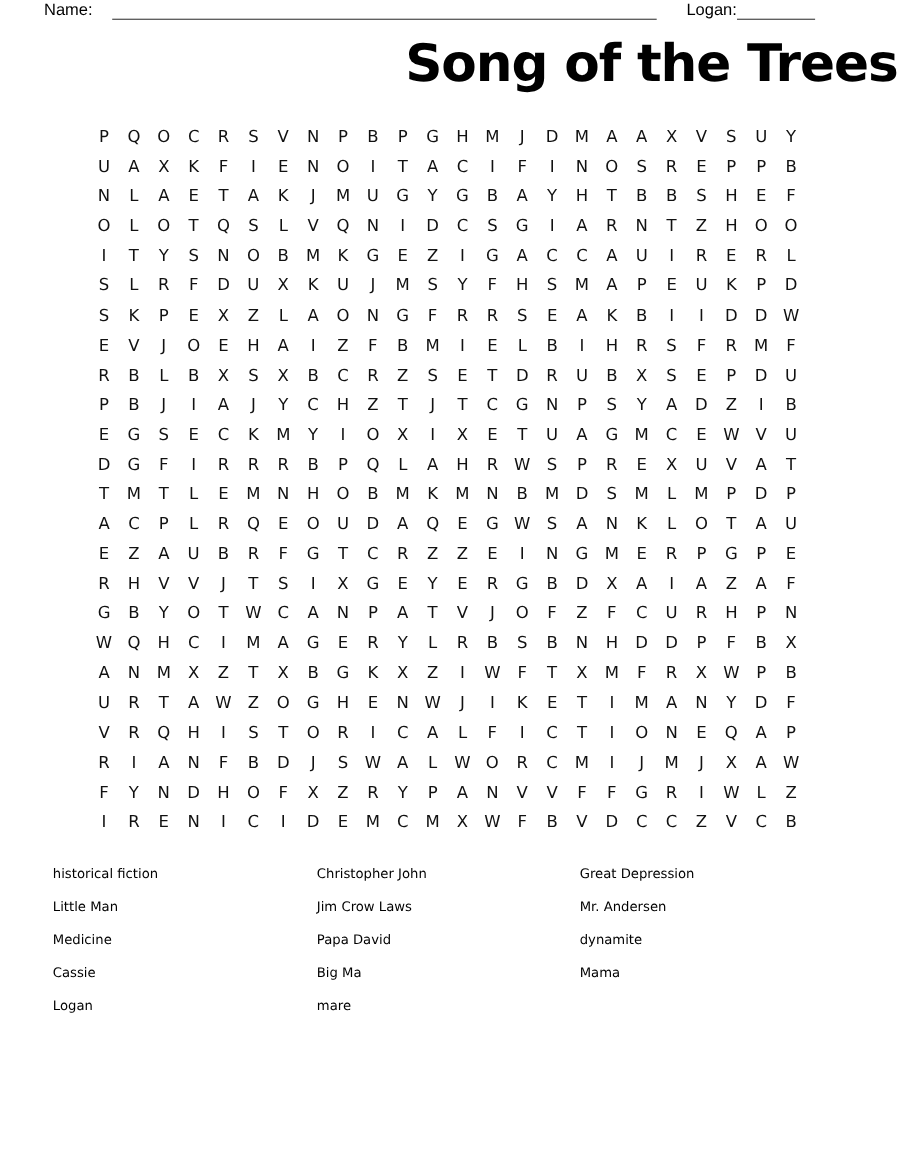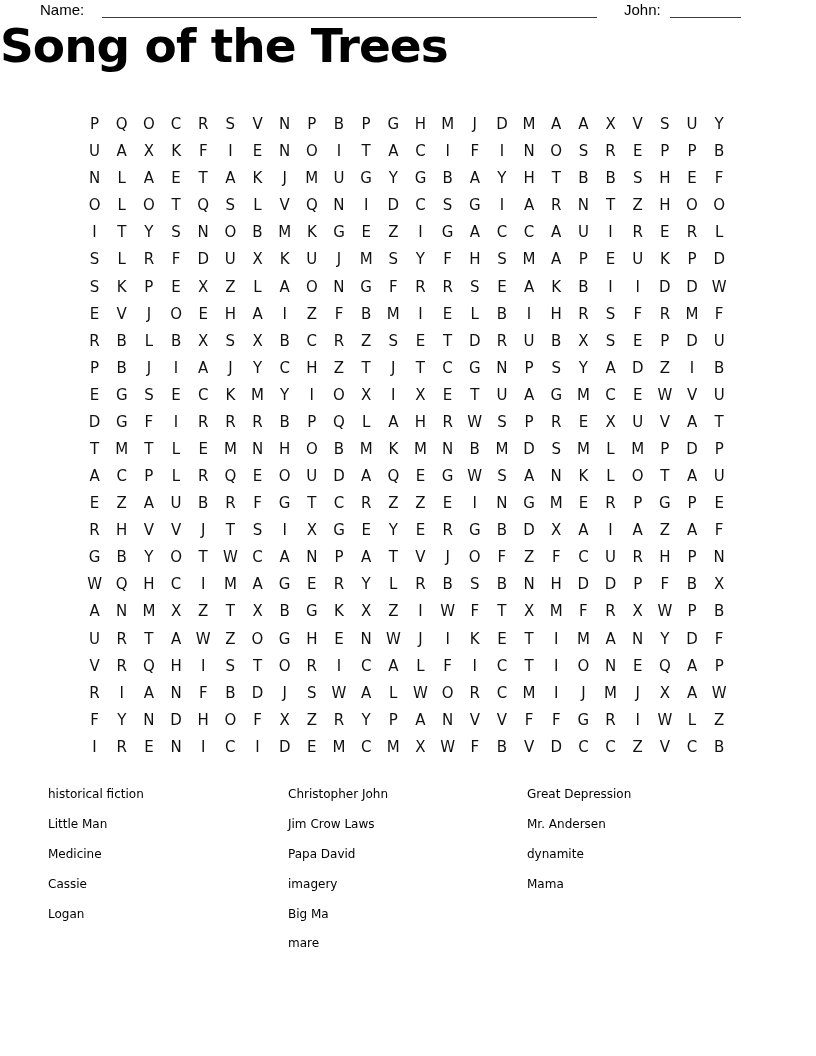--- a/index.html
+++ b/index.html
@@ -35,24 +35,24 @@
     top: 17px;
     border-bottom: 1.5px solid #3a3a3a;
     height: 0;
   }
   .name-line { left: 102px; width: 495px; }
   .date-line { left: 670px; width: 71px; }
 
   
   .title {
     position: absolute;
-    top: 18px;
+    top: 31px;
     left: 0;
     width: 816px;
-    text-align: left;
+    text-align: right;
     font-family: "DejaVu Sans", sans-serif;
     font-size: 47px;
     font-weight: 600;
     letter-spacing: -1px;
     color: #000;
     white-space: nowrap;
   }
 
   
   .grid {
@@ -99,21 +99,21 @@
   }
 </style>
 </head>
 <body>
 
 <div class="page">
 
   <span class="hdr-label name-label">Name:</span>
   <div class="blank-line name-line"></div>
 
-  <span class="hdr-label date-label">John:</span>
+  <span class="hdr-label date-label">Logan:</span>
   <div class="blank-line date-line"></div>
 
   <div class="title">Song of the Trees</div>
 
   <div class="grid">
       <div class="cell">P</div>
       <div class="cell">Q</div>
       <div class="cell">O</div>
       <div class="cell">C</div>
       <div class="cell">R</div>
@@ -695,21 +695,20 @@
         <div class="word-item">historical fiction</div>
         <div class="word-item">Little Man</div>
         <div class="word-item">Medicine</div>
         <div class="word-item">Cassie</div>
         <div class="word-item">Logan</div>
       </div>
     <div class="word-col word-col-2">
         <div class="word-item">Christopher John</div>
         <div class="word-item">Jim Crow Laws</div>
         <div class="word-item">Papa David</div>
-        <div class="word-item">imagery</div>
         <div class="word-item">Big Ma</div>
         <div class="word-item">mare</div>
       </div>
     <div class="word-col word-col-3">
         <div class="word-item">Great Depression</div>
         <div class="word-item">Mr. Andersen</div>
         <div class="word-item">dynamite</div>
         <div class="word-item">Mama</div>
       </div>
   </div>

